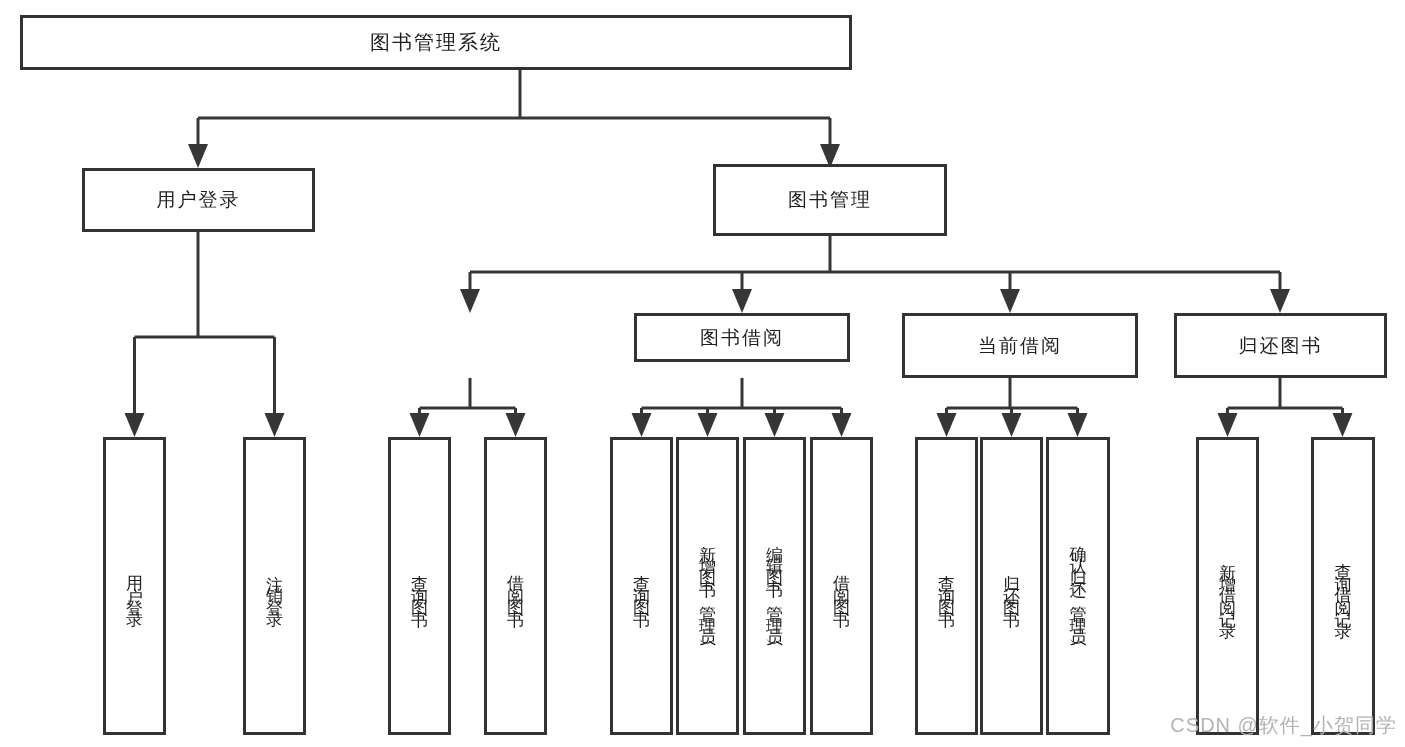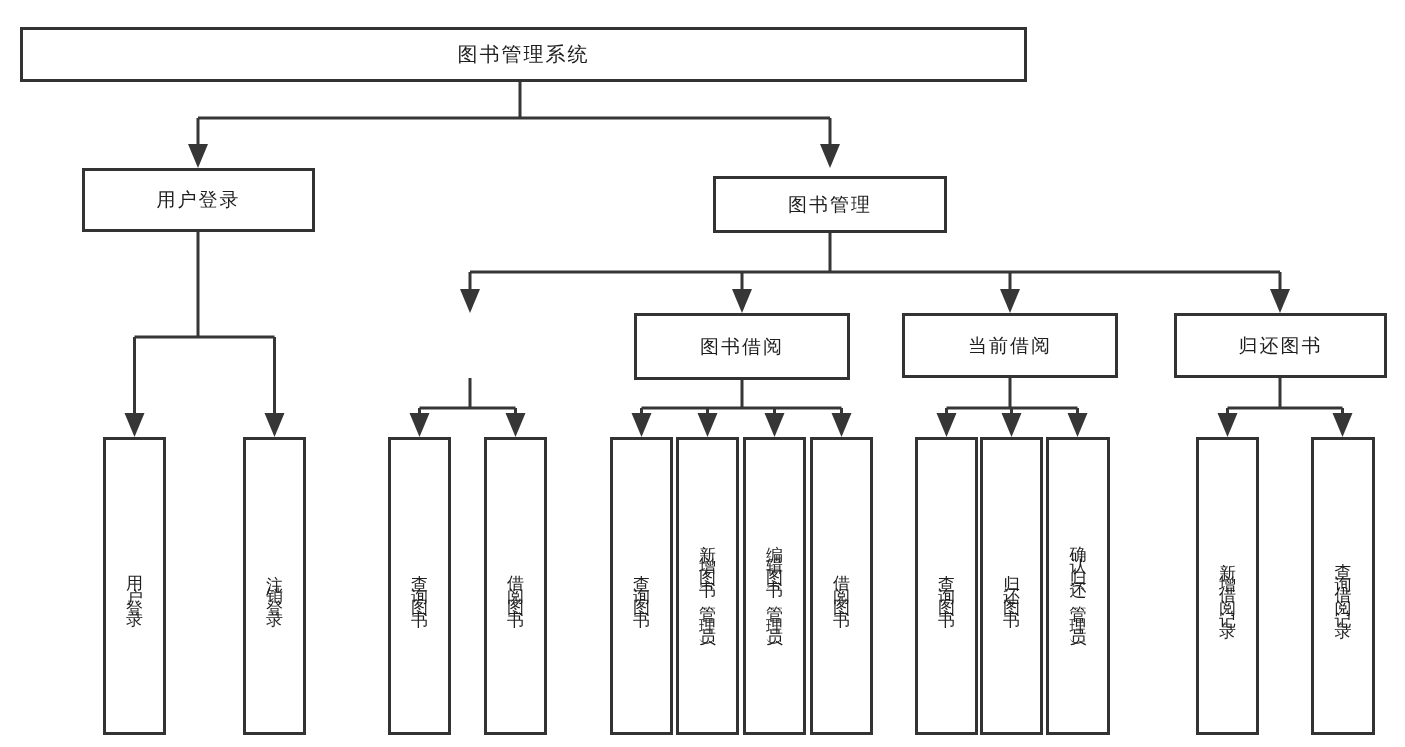--- a/index.html
+++ b/index.html
@@ -70,35 +70,35 @@
       <polygon points="764.5,413 784.5,413 774.5,437"></polygon>
       <polygon points="831.5,413 851.5,413 841.5,437"></polygon>
       <polygon points="936.5,413 956.5,413 946.5,437"></polygon>
       <polygon points="1001.5,413 1021.5,413 1011.5,437"></polygon>
       <polygon points="1067.5,413 1087.5,413 1077.5,437"></polygon>
       <polygon points="1217.5,413 1237.5,413 1227.5,437"></polygon>
       <polygon points="1332.5,413 1352.5,413 1342.5,437"></polygon>
     </g>
   </svg>
 
-  <div class="node root" style="left:20px;top:27px;width:1007px;height:55px">
+  <div class="node root" style="left:20px;top:15px;width:832px;height:55px">
     <span class="hlabel">图书管理系统</span>
   </div>
 
   <div class="node" style="left:82px;top:168px;width:233px;height:64px">
     <span class="hlabel">用户登录</span>
   </div>
-  <div class="node" style="left:713px;top:176px;width:234px;height:57px">
+  <div class="node" style="left:713px;top:164px;width:234px;height:72px">
     <span class="hlabel">图书管理</span>
   </div>
 
-  <div class="node" style="left:634px;top:313px;width:216px;height:67px">
+  <div class="node" style="left:634px;top:313px;width:216px;height:49px">
     <span class="hlabel">图书借阅</span>
   </div>
-  <div class="node" style="left:902px;top:313px;width:216px;height:65px">
+  <div class="node" style="left:902px;top:313px;width:236px;height:65px">
     <span class="hlabel">当前借阅</span>
   </div>
   <div class="node" style="left:1174px;top:313px;width:213px;height:65px">
     <span class="hlabel">归还图书</span>
   </div>
 
   <div class="node leaf" style="left:103px">
     <span class="vtext">用户登录</span>
   </div>
   <div class="node leaf" style="left:243px">
@@ -135,14 +135,15 @@
     <span class="vtext">确认归还（管理员）</span>
   </div>
 
   <div class="node leaf" style="left:1196px">
     <span class="vtext">新增借阅记录</span>
   </div>
   <div class="node leaf" style="left:1311px;width:64px">
     <span class="vtext">查询借阅记录</span>
   </div>
 
+  <div class="watermark">CSDN @软件_小贺同学</div>
 
 </div>
 
 </body></html>

